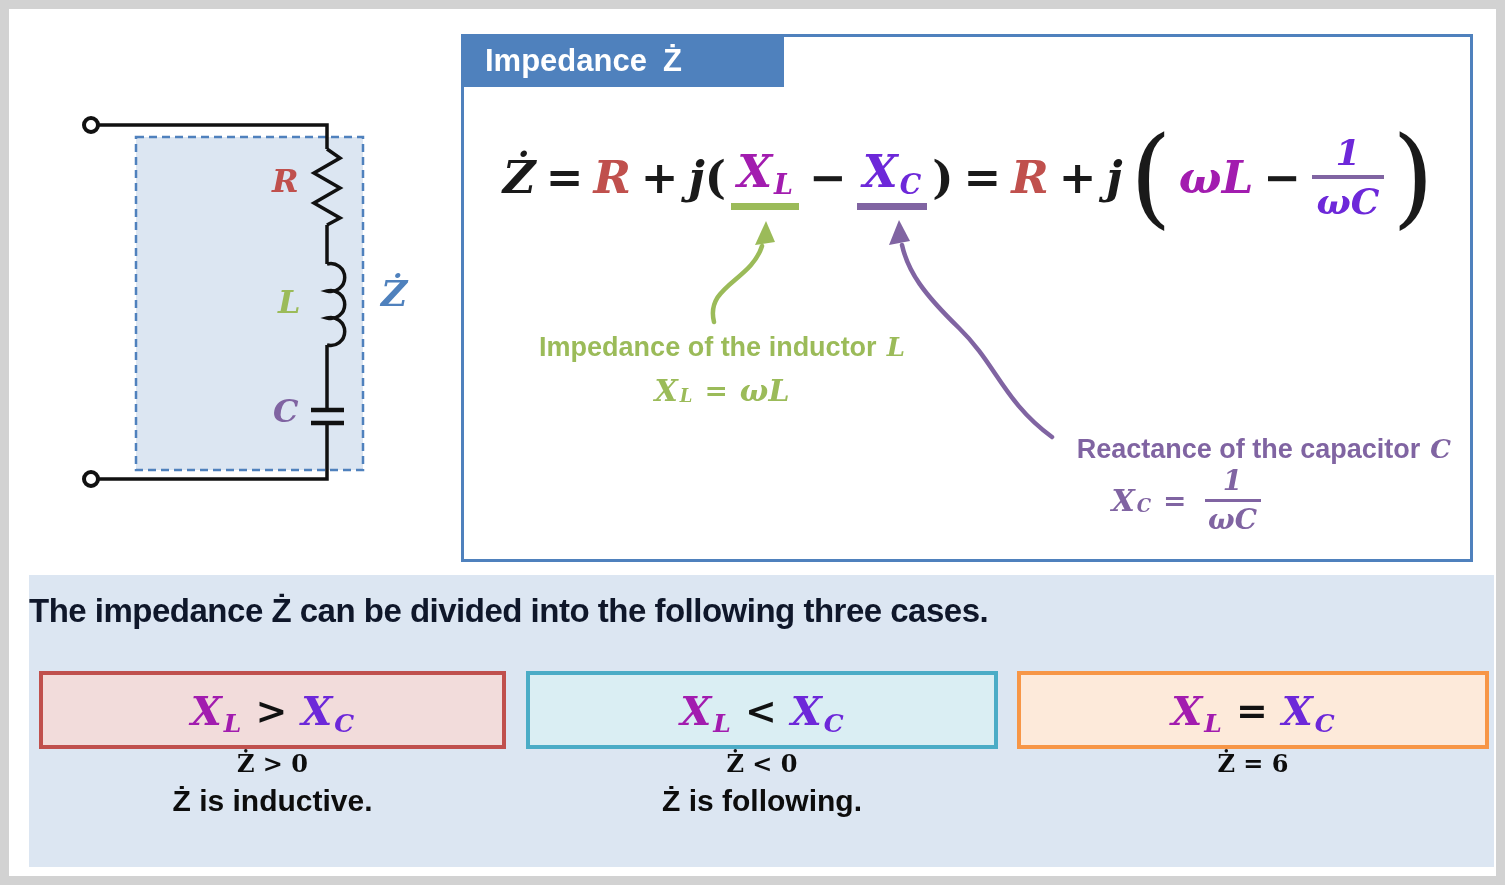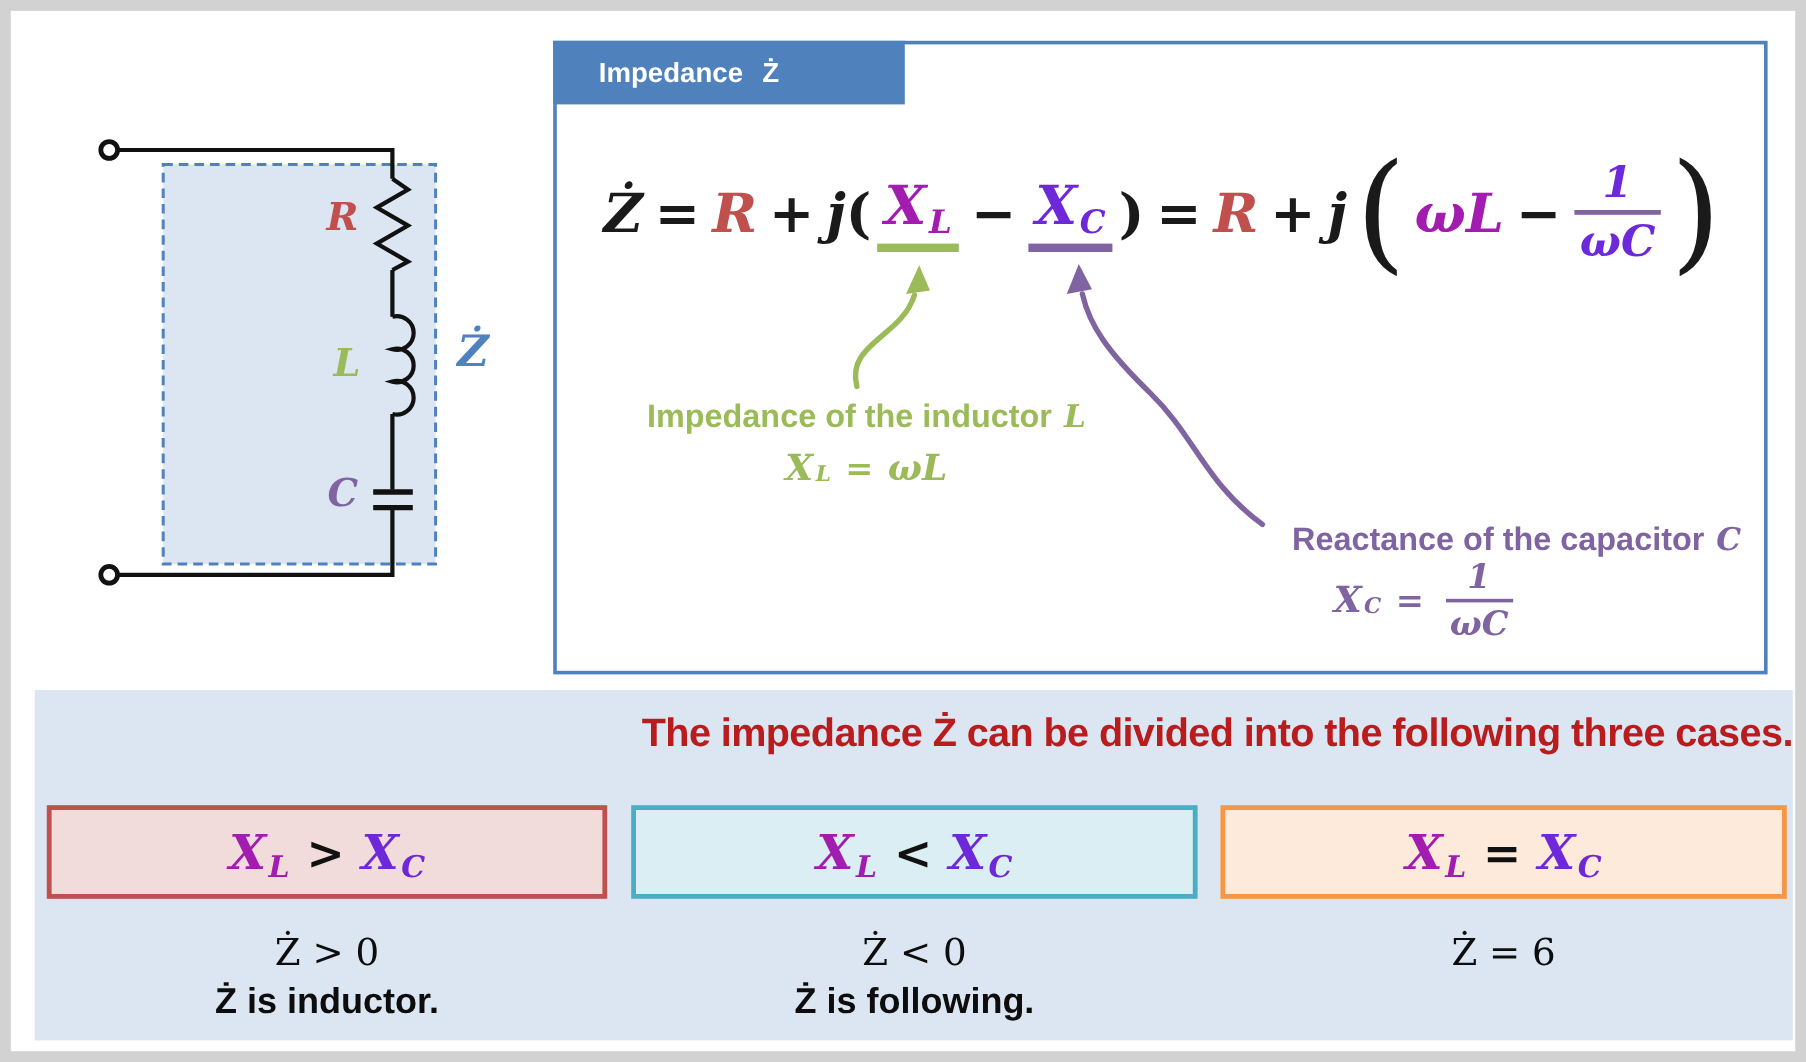--- a/index.html
+++ b/index.html
@@ -18,23 +18,23 @@
   .clabel-l { left:269px; top:277px; color:#9bbb59; }
   .clabel-c { left:264px; top:386px; color:#8064a2; }
   .clabel-z { left:372px; top:266px; color:#4f81bd; font-size:36px; }
 
   
   .imp-box {
     position:absolute; left:452px; top:25px; width:1012px; height:528px;
     box-sizing:border-box; border:3px solid #4f81bd; background:#fff;
   }
   .imp-tab {
-    position:absolute; left:452px; top:25px; width:293px; height:53px;
+    position:absolute; left:452px; top:25px; width:323px; height:53px;
     background:#4f81bd; color:#fff; display:flex; align-items:center;
-    padding-left:38px; box-sizing:border-box; font-size:23px; font-weight:bold;
+    padding-left:24px; box-sizing:border-box; font-size:31px; font-weight:bold;
   }
   .imp-tab .tab-sym { margin-left:16px; }
 
   .formula {
     position:absolute; left:468px; top:98px; width:980px; height:140px;
     display:flex; align-items:center; justify-content:center;
     font-size:45px; color:#1a1a1a;
   }
   .formula .t { margin:0 5px; white-space:nowrap; }
   .c-red   { color:#c0504d; }
@@ -61,40 +61,40 @@
   .note-eq .op { font-size:28px; margin:0 12px; font-style:normal; }
   .note-eq .frac .num, .note-eq .frac .den { font-size:28px; }
   .note-eq .frac .bar { height:3px; min-width:56px; }
 
   
   .panel {
     position:absolute; left:20px; top:566px; width:1465px; height:292px;
     background:#dce6f2;
   }
   .panel-title {
-    padding-top:17px; text-align:right; font-size:33px; font-weight:bold;
-    color:#b91c1c; letter-spacing:-0.5px;
+    padding-top:17px; text-align:left; font-size:33px; font-weight:bold;
+    color:#0f172a; letter-spacing:-0.5px;
   }
   .case-col { position:absolute; top:96px; display:flex; flex-direction:column; align-items:center; }
   .case-col-1 { left:10px;  width:467px; }
   .case-col-2 { left:497px; width:472px; }
   .case-col-3 { left:988px; width:472px; }
   .case-box {
     box-sizing:border-box; width:100%; height:78px;
     display:flex; align-items:center; justify-content:center;
     font-size:40px;
   }
   .case-box .op { font-style:normal; margin:0 14px; color:#111; font-size:38px; }
   .case-box .sb { font-size:25px; }
   .box-red    { border:4px solid #c0504d; background:#f2dcdb; }
   .box-teal   { border:4px solid #4bacc6; background:#daeef3; }
   .box-orange { border:4px solid #f79646; background:#fdeada; }
   .case-cond {
-    margin-top:27px; font-family:"DejaVu Serif", serif; font-weight:normal;
-    font-size:31px; color:#0d0d0d;
+    margin-top:0; font-family:"DejaVu Serif", serif; font-weight:bold;
+    font-size:24px; color:#0d0d0d;
   }
   .case-desc { margin-top:6px; font-size:30px; font-weight:bold; color:#0d0d0d; }
 </style>
 </head>
 <body>
 
 <div class="page">
 
   <svg class="circuit-svg" width="460" height="520" viewBox="0 0 460 520">
     <rect x="127" y="128" width="227" height="333" fill="#dce6f2" stroke="#4f81bd" stroke-width="2.5" stroke-dasharray="8,5"></rect>
@@ -180,21 +180,21 @@
   <div class="panel">
     <div class="panel-title">The impedance Ż can be divided into the following three cases.</div>
 
     <div class="case-col case-col-1">
       <div class="case-box box-red math">
         <span class="c-green"><span>X</span><span class="sb">L</span></span>
         <span class="op">&gt;</span>
         <span class="c-purple"><span>X</span><span class="sb">C</span></span>
       </div>
       <div class="case-cond">Ż &gt; 0</div>
-      <div class="case-desc">Ż is inductor.</div>
+      <div class="case-desc">Ż is inductive.</div>
     </div>
 
     <div class="case-col case-col-2">
       <div class="case-box box-teal math">
         <span class="c-green"><span>X</span><span class="sb">L</span></span>
         <span class="op">&lt;</span>
         <span class="c-purple"><span>X</span><span class="sb">C</span></span>
       </div>
       <div class="case-cond">Ż &lt; 0</div>
       <div class="case-desc">Ż is following.</div>

